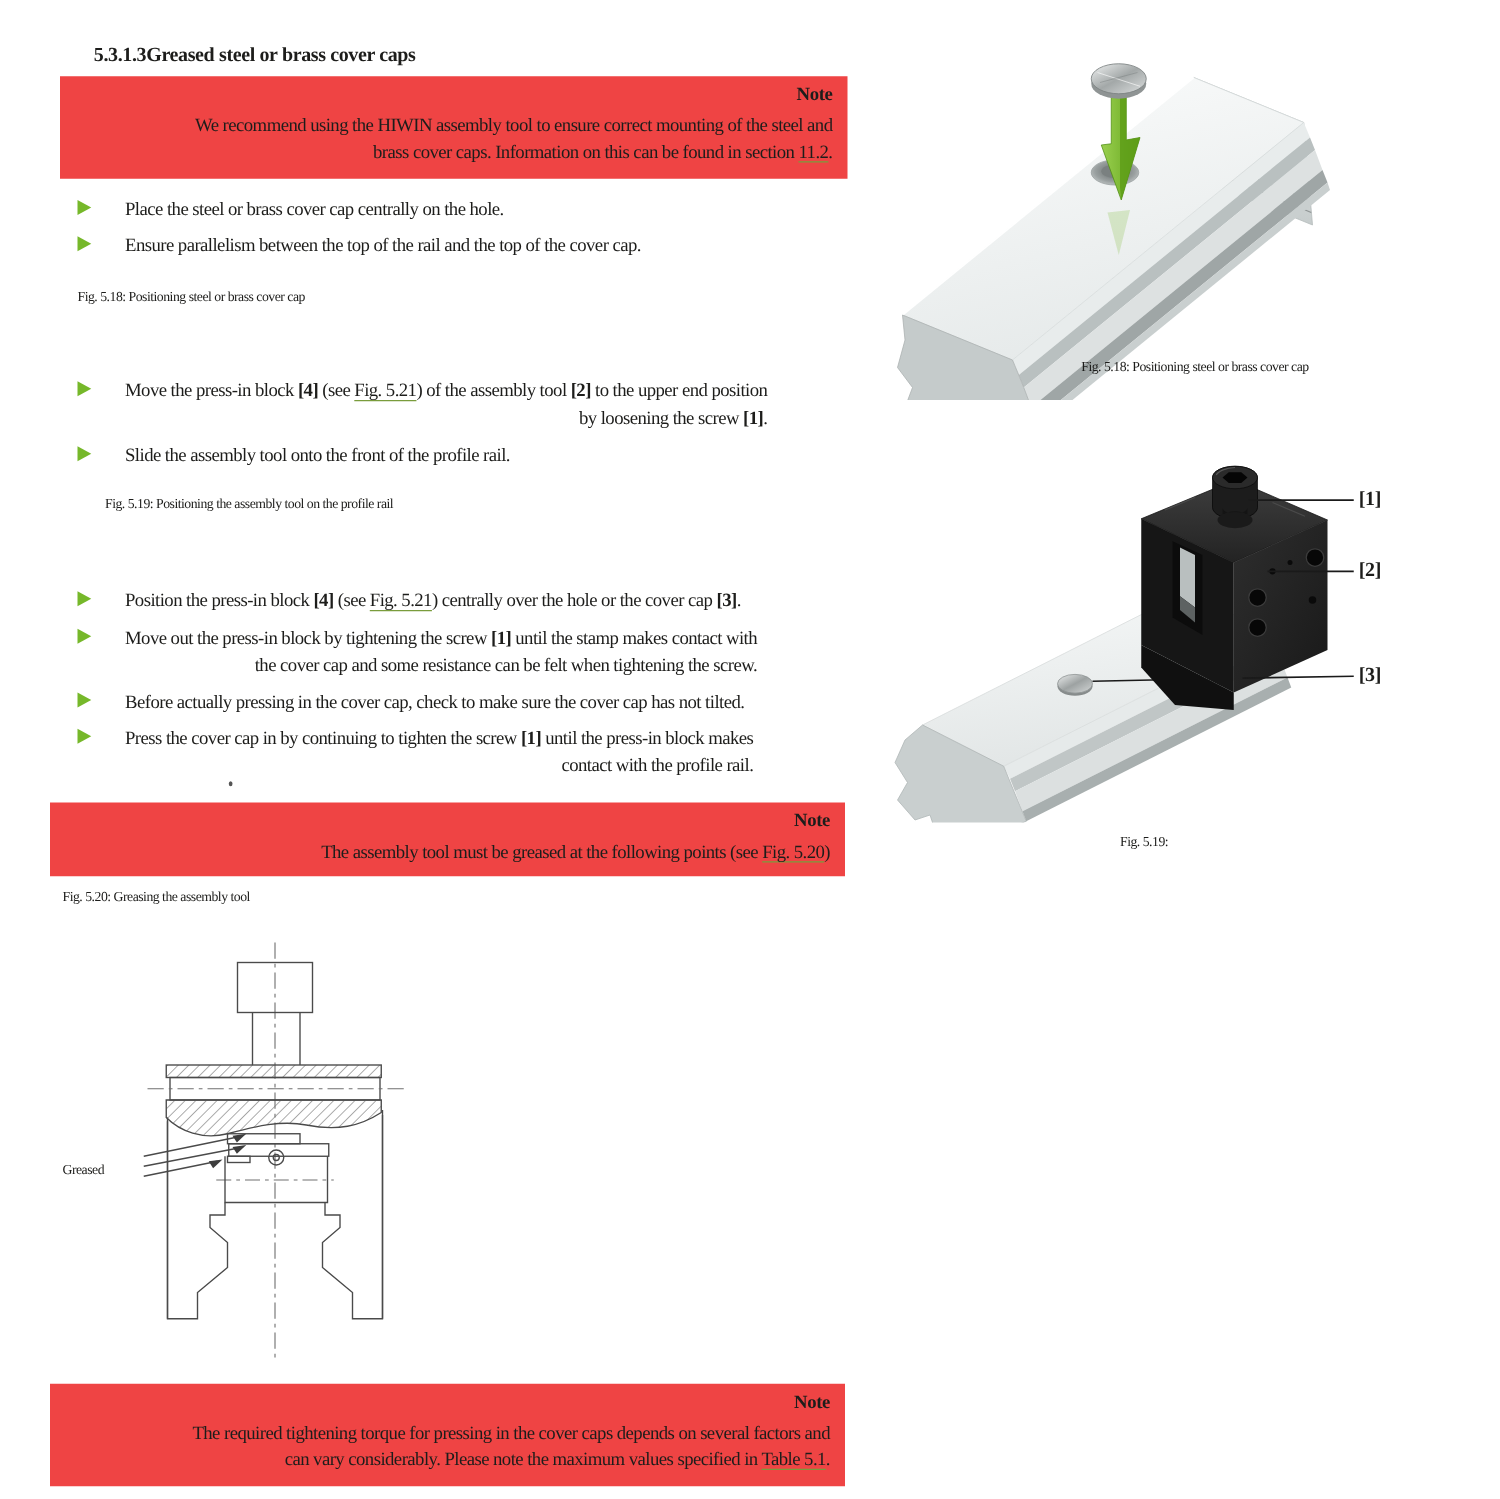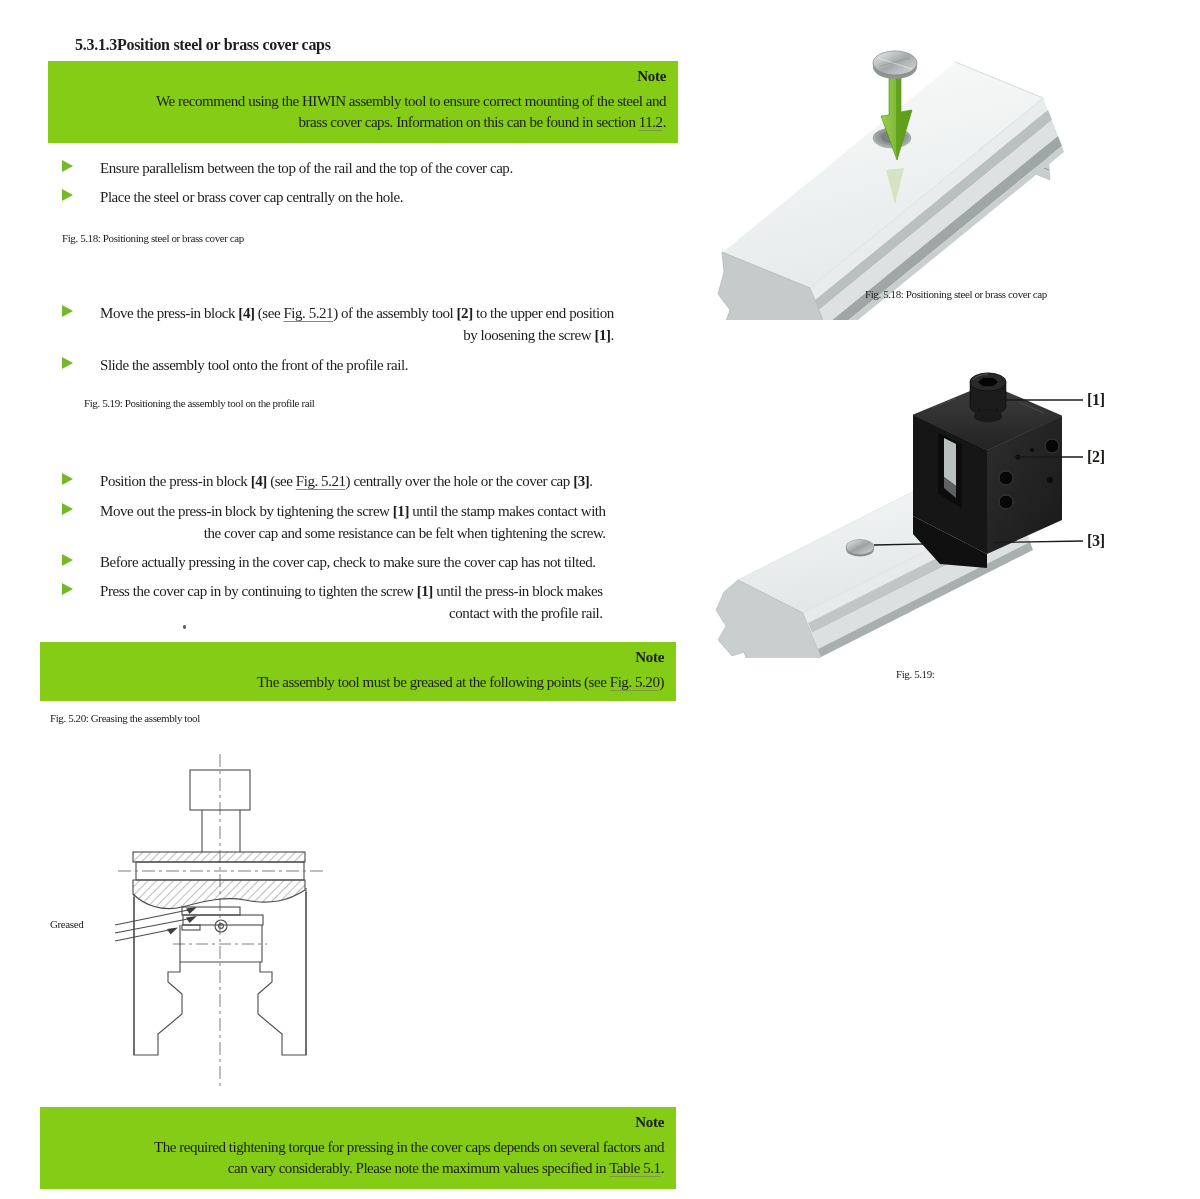--- a/index.html
+++ b/index.html
@@ -3,21 +3,21 @@
 <meta charset="utf-8">
 <style>
   html,body{margin:0;padding:0;background:#ffffff;}
   .page{position:relative;width:1200px;height:1199px;background:#ffffff;overflow:hidden;
         font-family:Liberation Serif, serif;color:#1d1d1b;text-align:right;}
   .abs{position:absolute;}
   
   .heading{left:46px;top:36px;font-size:16px;font-weight:bold;letter-spacing:-0.3px;display:flex;}
   .h-num{width:71px;}
   
-  .note{background:#84cc16;padding:7px 12px 10px 12px;box-sizing:border-box;}
+  .note{background:#ef4444;padding:7px 12px 10px 12px;box-sizing:border-box;}
   .note-label{font-weight:bold;font-size:15px;letter-spacing:-0.3px;margin-bottom:6px;}
   .note-body{font-size:15px;line-height:21px;letter-spacing:-0.45px;white-space:nowrap;}
   
   .bullet-row{display:flex;align-items:flex-start;margin-bottom:7px;}
   .tri{width:0;height:0;border-left:11px solid #76b82a;border-top:6px solid transparent;
        border-bottom:6px solid transparent;margin-top:3px;flex:0 0 11px;}
   .btext{margin-left:16px;font-size:15px;line-height:22px;letter-spacing:-0.45px;white-space:nowrap;}
   .caption{font-size:11px;letter-spacing:-0.4px;}
   .seg-bold{font-weight:bold;}
   .seg-link{text-decoration:underline;text-decoration-color:#7a9c3c;text-decoration-thickness:1px;
@@ -26,36 +26,36 @@
   .stray-dot{width:3px;height:4px;background:#555;border-radius:50%;}
   svg{display:block;}
 </style>
 </head>
 <body>
 
 <div class="page">
 
   <div class="abs heading">
     <span class="h-num">5.3.1.3</span>
-    <span>Position steel or brass cover caps</span>
+    <span>Greased steel or brass cover caps</span>
   </div>
 
   <div class="abs note" style="left:48px;top:61px;width:630px;">
     <div class="note-label">Note</div>
     <div class="note-body"><span>We recommend using the HIWIN assembly tool to ensure correct mounting of the steel and</span><br><span>brass cover caps. Information on this can be found in section </span><span class="seg-link">11.2</span><span>.</span></div>
   </div>
 
   <div class="abs" style="left:62px;top:157px;">
     <div class="bullet-row">
       <span class="tri"></span>
+      <div class="btext"><span>Place the steel or brass cover cap centrally on the hole.</span></div>
+    </div>
+    <div class="bullet-row">
+      <span class="tri"></span>
       <div class="btext"><span>Ensure parallelism between the top of the rail and the top of the cover cap.</span></div>
-    </div>
-    <div class="bullet-row">
-      <span class="tri"></span>
-      <div class="btext"><span>Place the steel or brass cover cap centrally on the hole.</span></div>
     </div>
   </div>
 
   <div class="abs caption" style="left:62px;top:232px;">Fig. 5.18: Positioning steel or brass cover cap</div>
 
   <div class="abs" style="left:62px;top:302px;">
     <div class="bullet-row" style="margin-bottom:8px;">
       <span class="tri"></span>
       <div class="btext"><span>Move the press-in block </span><span class="seg-bold">[4]</span><span> (see </span><span class="seg-link">Fig. 5.21</span><span>) of the assembly tool </span><span class="seg-bold">[2]</span><span> to the upper end position</span><br><span>by loosening the screw </span><span class="seg-bold">[1]</span><span>.</span></div>
     </div>
@@ -134,21 +134,21 @@
         <line x1="85" y1="173" x2="163" y2="157"></line>
         <line x1="85" y1="181" x2="163" y2="166"></line>
         <line x1="85" y1="189" x2="144" y2="177"></line>
       </g>
       <g fill="#3d3d3d" stroke="none">
         <polygon points="167,155 156,156.5 159.5,162"></polygon>
         <polygon points="167,164 156,165.5 159.5,171"></polygon>
         <polygon points="148,175.5 137,177 140.5,182.5"></polygon>
       </g>
     </svg>
-    <div class="abs caption" style="left:20px;top:166px;">Greased</div>
+    <div class="abs caption" style="left:20px;top:178px;">Greased</div>
   </div>
 
   <div class="abs note" style="left:40px;top:1107px;width:636px;">
     <div class="note-label">Note</div>
     <div class="note-body"><span>The required tightening torque for pressing in the cover caps depends on several factors and</span><br><span>can vary considerably. Please note the maximum values specified in  </span><span class="seg-link">Table 5.1</span><span>.</span></div>
   </div>
 
   <div class="abs" style="left:700px;top:20px;width:490px;height:300px;">
     <svg width="490" height="300" viewBox="0 0 490 300">
       <defs>

